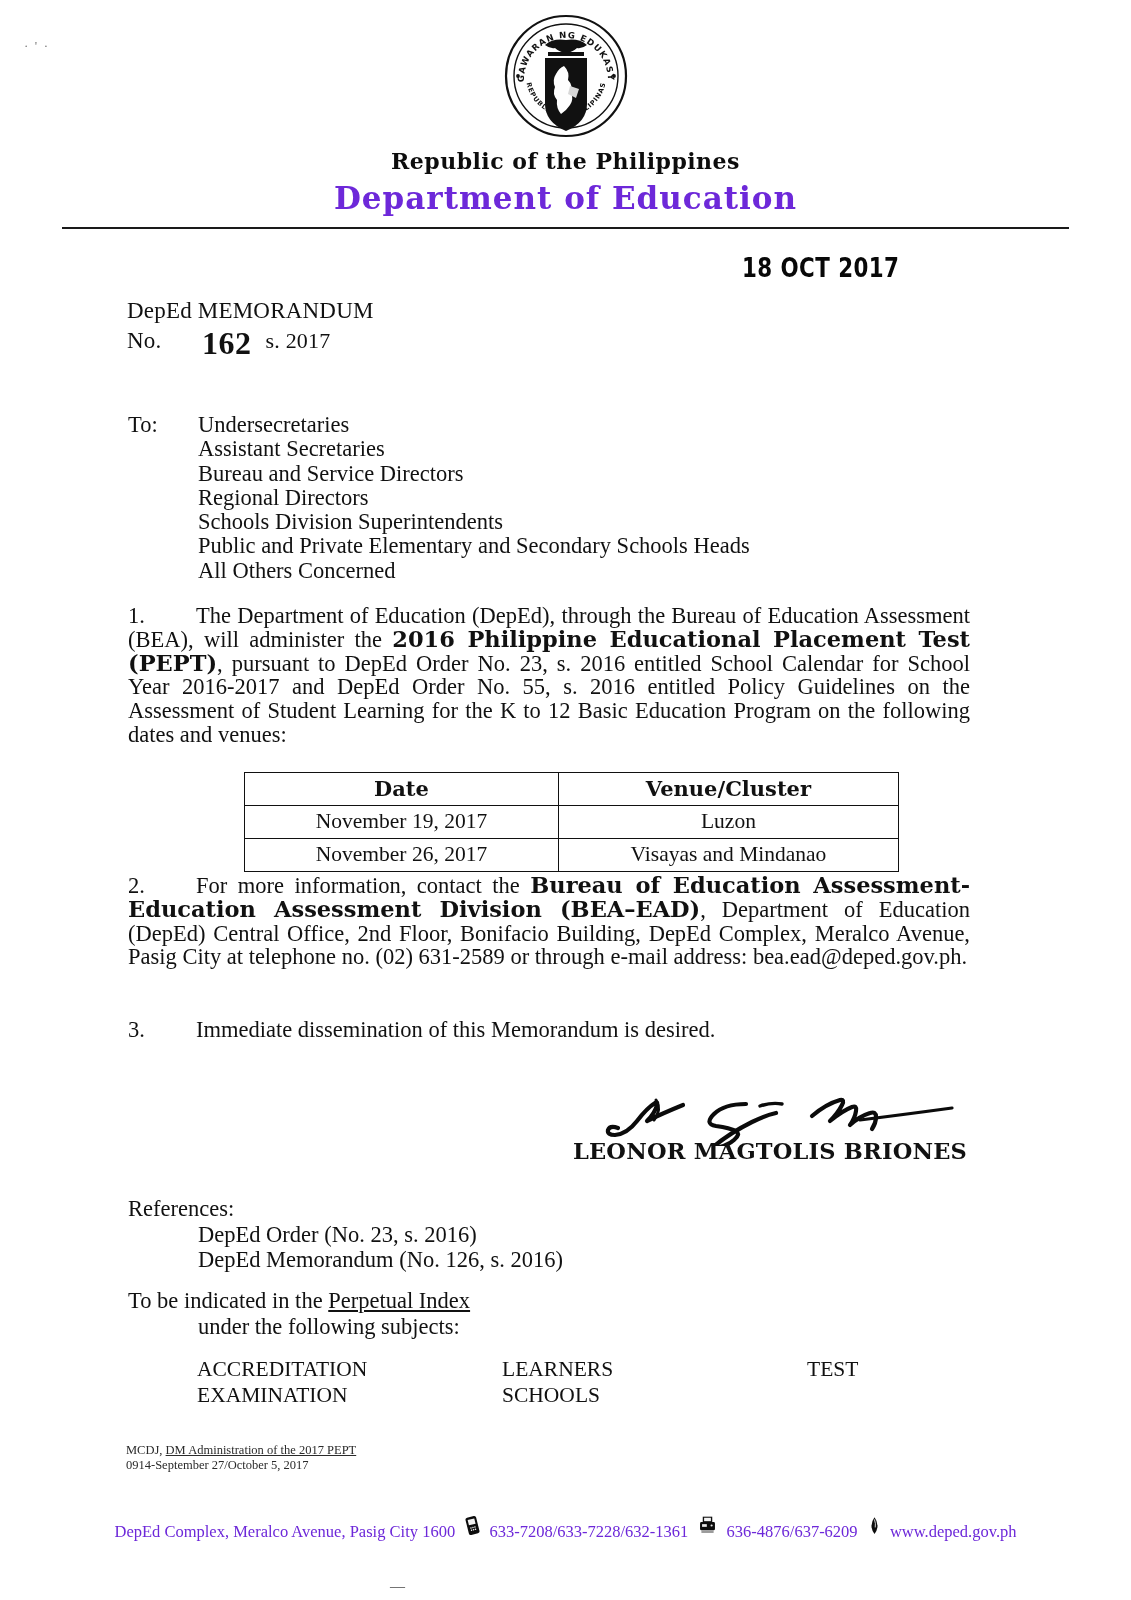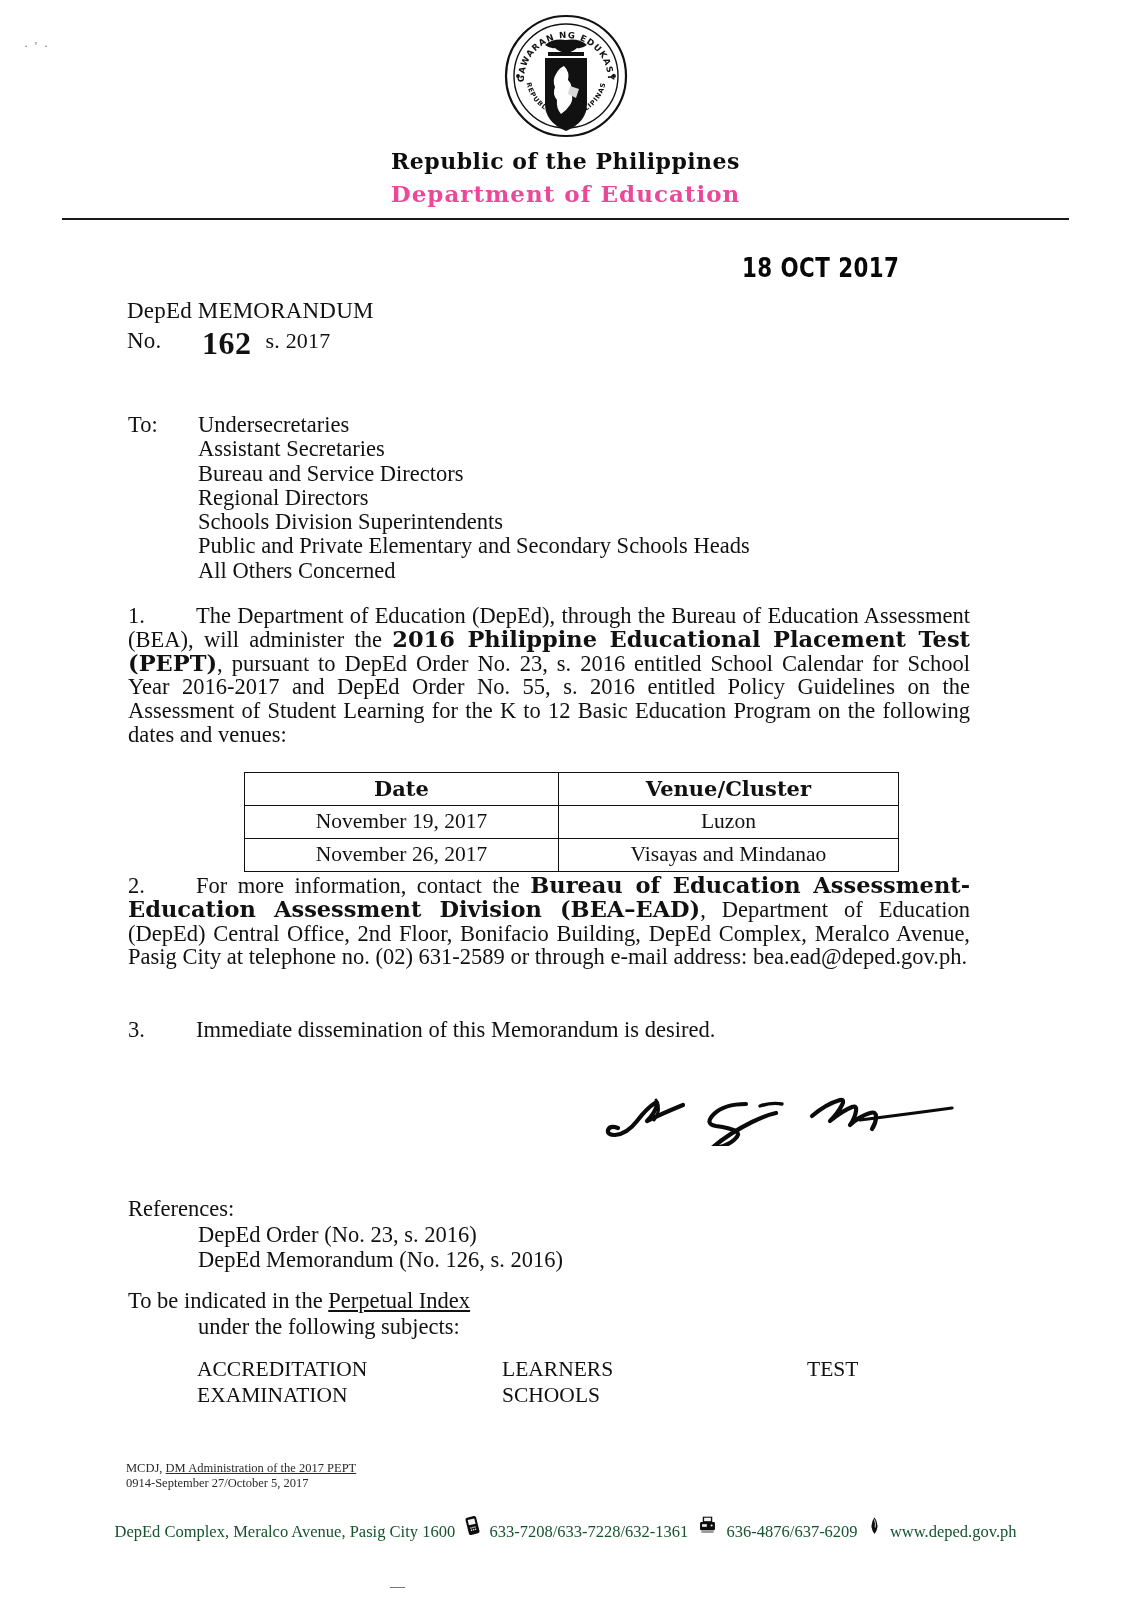--- a/index.html
+++ b/index.html
@@ -36,24 +36,24 @@
     font-family: "DejaVu Serif", "Liberation Serif", serif;
     font-weight: bold;
     font-size: 22px;
     letter-spacing: 0.5px;
     margin-top: 10px;
     color: #0d0d0d;
   }
   .dept-line {
     font-family: "DejaVu Serif", "Liberation Serif", serif;
     font-weight: bold;
-    font-size: 23px;
+    font-size: 31px;
     letter-spacing: 1px;
     margin-top: 6px;
-    color: #ec4899;
+    color: #6d28d9;
   }
   .rule {
     border: none;
     border-top: 2.5px solid #1a1a1a;
     margin: 11px 62px 0 62px;
   }
 
   
   .datestamp {
     position: absolute;
@@ -226,33 +226,32 @@
 
   
   .filecode {
     position: absolute;
     left: 126px;
     top: 1443px;
     font-size: 12.5px;
     line-height: 15px;
     color: #2a2a2a;
     font-family: "Liberation Serif", serif;
-    margin-top: 18px;
   }
   .filecode .u { text-decoration: underline; }
 
   
   .pagefoot {
     position: absolute;
     left: 0;
     top: 1519px;
     width: 1131px;
     text-align: center;
     font-size: 16.5px;
-    color: #14532d;
+    color: #6d28d9;
     white-space: nowrap;
   }
   .pagefoot .seg { display: inline-block; vertical-align: middle; }
   .pagefoot .ficon {
     display: inline-block;
     vertical-align: middle;
     margin: 0 5px 0 6px;
     position: relative;
     top: -4px;
   }
@@ -375,20 +374,21 @@
         <g fill="none" stroke="#0b0b0b" stroke-linecap="round" stroke-linejoin="round">
           <path d="M 58 38 q -8 -3 -10 2 q -1 5 7 5 q 12 -1 22 -14 q 10 -13 18 -18 q 3 -2 2 2 q -2 8 -10 16 q 14 -7 36 -16" stroke-width="4.2"></path>
           <path d="M 96 10 q 6 10 -2 20" stroke-width="3"></path>
           <path d="M 186 14 q -22 0 -32 10 q -10 10 2 12 q 14 2 20 5 q 5 3 -2 9 q -8 7 -22 8 q 16 -14 40 -26 q 14 -7 24 -9" stroke-width="4.2"></path>
           <path d="M 200 16 q 12 -4 22 -2" stroke-width="3.4"></path>
           <path d="M 252 26 q 14 -12 28 -16 q 5 -1 2 5 q -4 8 -12 16 q 12 -10 22 -14 q 5 -2 4 4 q -1 7 -6 14 q 10 -9 20 -12 q 6 -2 6 4 q 0 6 -4 12" stroke-width="4.2"></path>
           <path d="M 300 30 q 48 -6 92 -12" stroke-width="3.2"></path>
         </g>
       </svg>
     </div>
+    <div class="sig-name">LEONOR MAGTOLIS BRIONES</div>
   </div>
 
   <div class="refs">
     <div>References:</div>
     <div class="indent">DepEd Order (No. 23, s. 2016)</div>
     <div class="indent">DepEd Memorandum (No. 126, s. 2016)</div>
   </div>
 
   <div class="perpetual">
     <div><span>To be indicated in the </span><span class="u">Perpetual Index</span></div>

